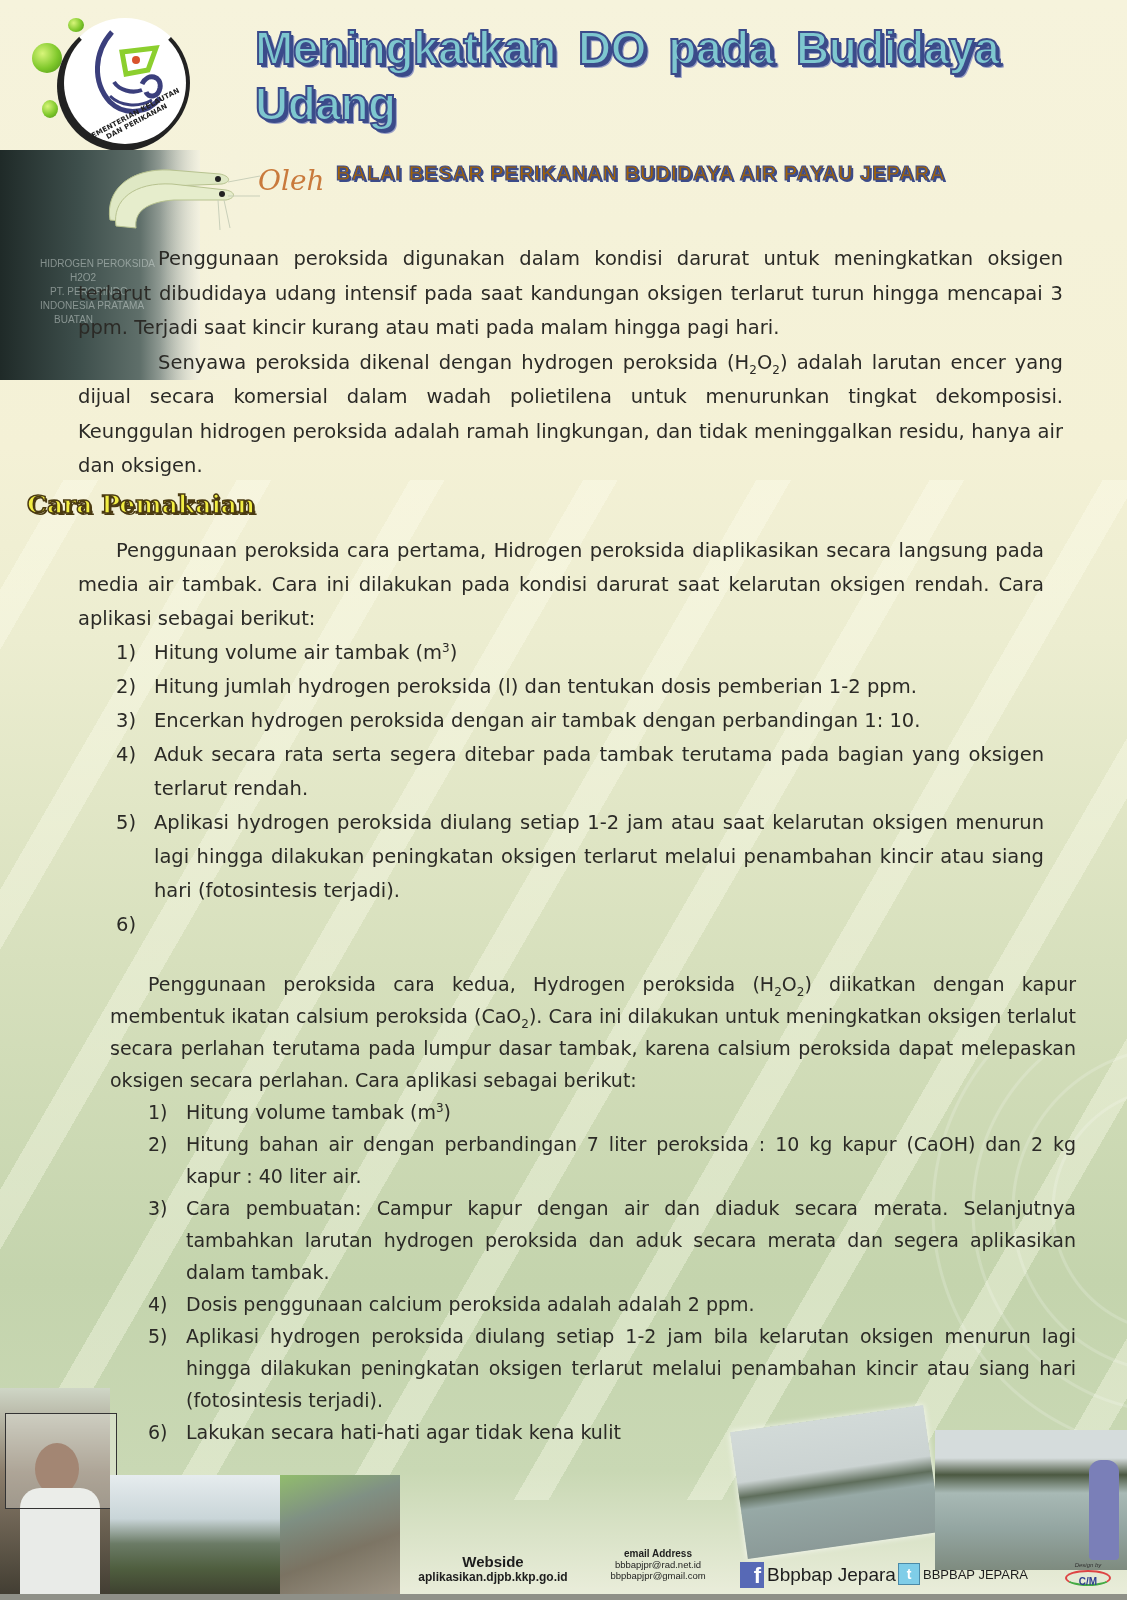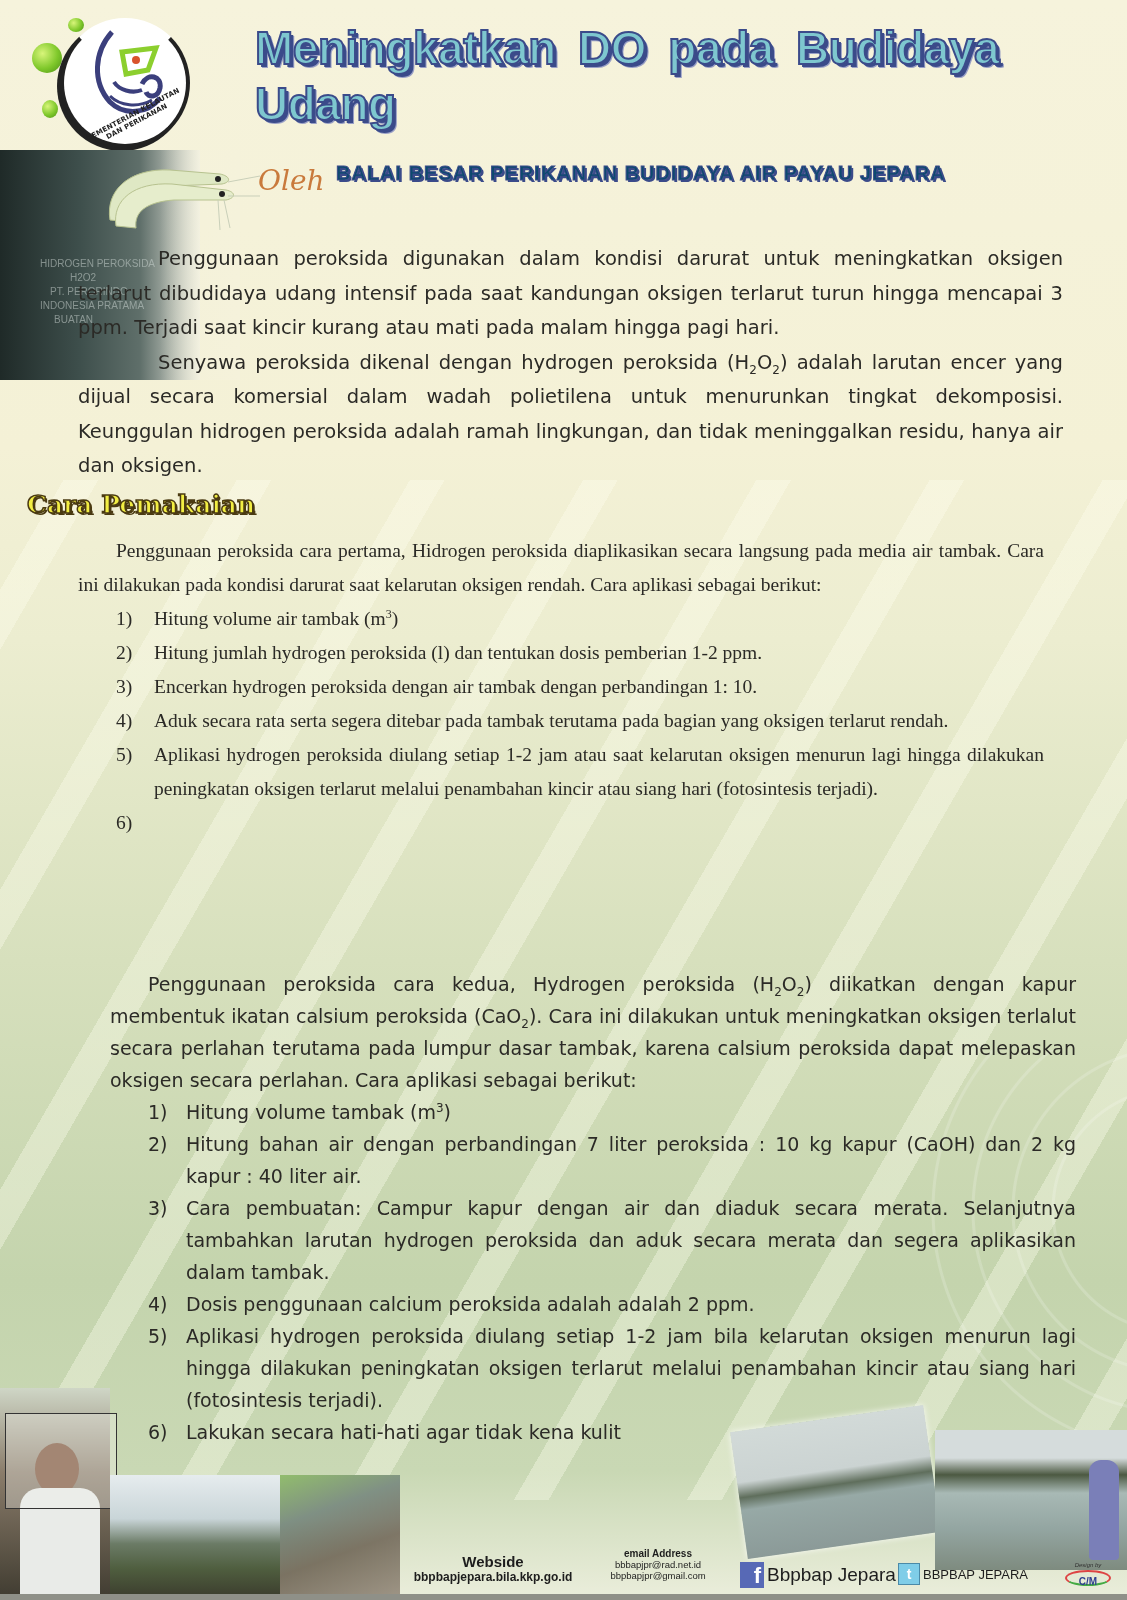--- a/index.html
+++ b/index.html
@@ -55,21 +55,21 @@
   .byline {
     position: absolute; left: 258px; top: 152px; width: 850px; height: 40px;
   }
   .byline .oleh {
     font-family: "DejaVu Serif", serif; font-style: italic; color: #c97a3c; font-size: 28px;
     position: absolute; left: 0; top: 0; margin-top: 12px;
   }
   .byline .org {
     position: absolute; left: 78px; top: 10px;
     font-family: "Liberation Sans", sans-serif; font-weight: bold; font-size: 20px;
-    color: #0c4a6e; letter-spacing: 1px;
+    color: #a16207; letter-spacing: 1px;
     -webkit-text-stroke: 1px #3b4b8a;
     text-shadow: 2px 2px 0 #3b4b8a;
   }
 
   
   .bottle {
     position: absolute; left: 0; top: 150px; width: 200px; height: 230px;
     background: linear-gradient(90deg, #1f2a28 0%, #3e4f4c 40%, #5f6f6a 70%, rgba(240,240,230,0.9) 100%);
   }
   .bottle .fade { position: absolute; right: -40px; top: 0; width: 80px; height: 100%;
@@ -88,21 +88,21 @@
   .para { text-indent: 80px; }
   .para2 { text-indent: 80px; margin-top: 0; }
   .section-heading {
     position: absolute; left: 27px; top: 490px;
     font-family: "DejaVu Serif", serif; font-weight: bold; font-size: 25px;
     color: #f2ee43; -webkit-text-stroke: 1.5px #4a3a12;
     text-shadow: 2px 2px 0 #4a3a12;
   }
   .block2 {
     position: absolute; left: 78px; top: 534px; width: 966px;
-    font-size: 19.5px; line-height: 34px; text-align: justify; font-family: Liberation Serif, serif;
+    font-size: 19.5px; line-height: 34px; text-align: justify;
   }
   .block2 .intro { text-indent: 38px; }
   ol.steps { list-style: none; margin-left: 38px; }
   ol.steps li { position: relative; padding-left: 38px; }
   ol.steps li .num { position: absolute; left: 0; top: 0; }
   .block3 {
     position: absolute; left: 78px; top: 968px; width: 966px;
     font-size: 19px; line-height: 32px; text-align: justify; margin-left: 32px;
   }
   .block3 .intro { text-indent: 38px; }
@@ -246,21 +246,21 @@
 <div class="photo-inset"></div>
 <div class="photo photo-pond"></div>
 <div class="photo photo-catch"></div>
 <div class="photo photo-tilt"></div>
 <div class="photo photo-pond2">
   <div class="man"></div>
 </div>
 
 <div class="contact c-web">
   <div class="h">Webside</div>
-  <div class="v">bbpbapjepara.bila.kkp.go.id</div>
+  <div class="v">aplikasikan.djpb.kkp.go.id</div>
 </div>
 <div class="contact c-mail">
   <div class="h">email Address</div>
   <div class="v">bbbapjpr@rad.net.id</div>
   <div class="v">bbpbapjpr@gmail.com</div>
 </div>
 <div class="contact c-fb">
   <span class="fb-icon">f</span>
   <span class="v">Bbpbap Jepara</span>
 </div>

